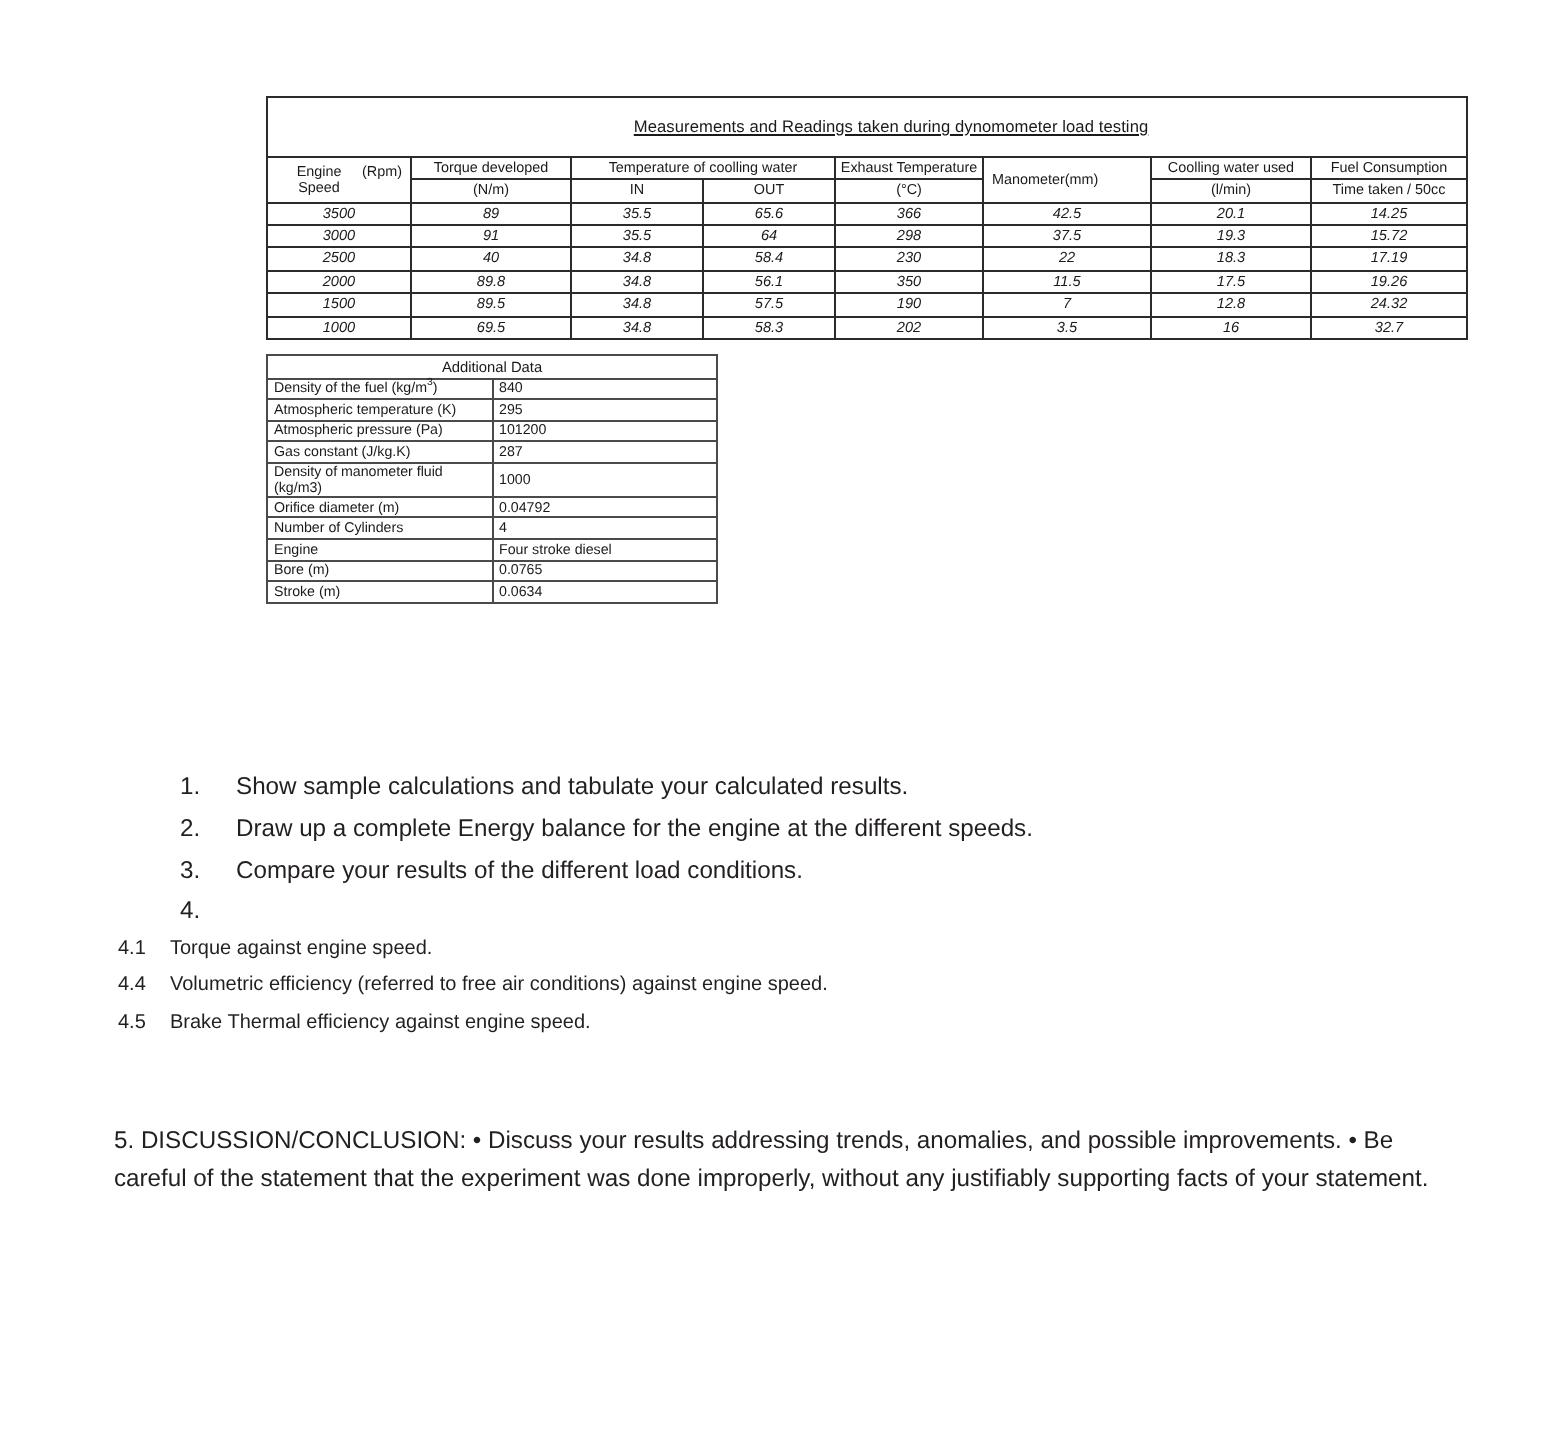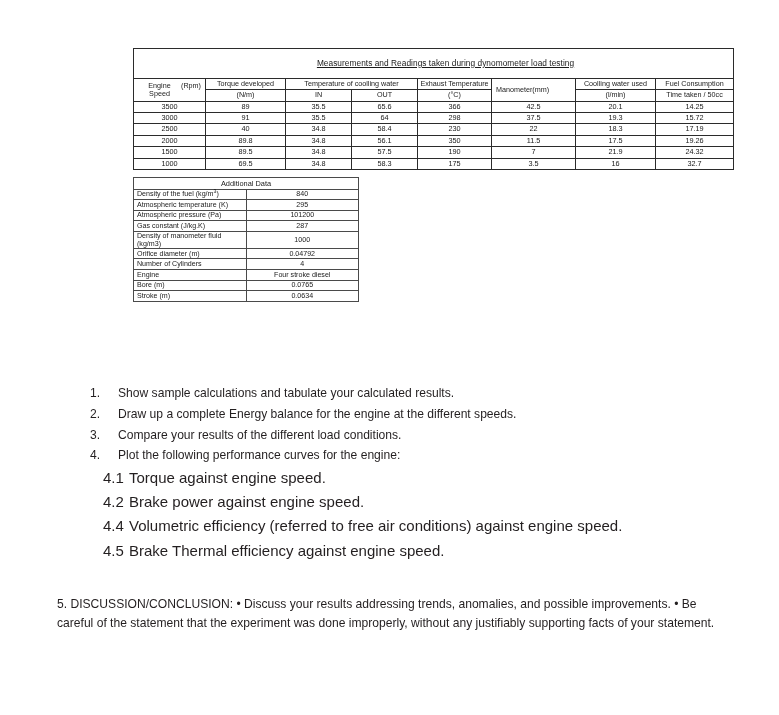--- a/index.html
+++ b/index.html
@@ -64,20 +64,21 @@
     height: 22px !important;
   }
   .hdr-spread {
     display: flex;
     justify-content: flex-start;
     padding: 0 2px;
   }
   .datarow td {
     height: 11px !important;
     font-size: 7.3px;
+    font-style: italic;
   }
 
   
   #extra-table-wrap {
     position: absolute;
     left: 133px;
     top: 177px;
     width: 226px;
   }
   table.extra {
@@ -93,21 +94,21 @@
     box-sizing: border-box;
     padding: 0 3px;
     vertical-align: middle;
     color: #1a1a1a;
     margin-left: 48px;
   }
   table.extra td.lbl {
     text-align: left;
   }
   table.extra td.val {
-    text-align: center;
+    text-align: left;
     width: 78px;
   }
   table.extra td.extra-title {
     text-align: center;
     height: 11.5px;
     font-size: 7.4px;
   }
   sup {
     font-size: 5.2px;
     vertical-align: super;
@@ -133,37 +134,36 @@
     text-align: left;
     padding-left: 90px;
     box-sizing: content-box;
     flex: 0 0 auto;
   }
   .task-txt {
     flex: 1 1 auto;
   }
   .sub-line {
     margin-bottom: 6.5px;
-    padding-left: 103px;
+    padding-left: 59px;
     line-height: 1.18;
-    font-size: 15px;
+    font-size: 10px;
   }
   .sub-num {
     display: inline-block;
     width: 26px;
   }
   #discussion {
     position: absolute;
     left: 57px;
     top: 561px;
     width: 660px;
     font-size: 12.1px;
     line-height: 1.58;
     color: #231f20;
-    margin-top: 34px;
   }
 </style>
 </head>
 <body>
 
 <div id="main-table-wrap">
   <table class="grid">
     <colgroup>
       <col style="width:72px">
       <col style="width:80px">
@@ -247,29 +247,29 @@
         <td>17.5</td>
         <td>19.26</td>
       </tr>
       <tr class="datarow">
         <td>1500</td>
         <td>89.5</td>
         <td>34.8</td>
         <td>57.5</td>
         <td>190</td>
         <td>7</td>
-        <td>21.9</td>
+        <td>12.8</td>
         <td>24.32</td>
       </tr>
       <tr class="datarow">
         <td>1000</td>
         <td>69.5</td>
         <td>34.8</td>
         <td>58.3</td>
-        <td>175</td>
+        <td>202</td>
         <td>3.5</td>
         <td>16</td>
         <td>32.7</td>
       </tr>
     </tbody>
   </table>
 </div>
 
 <div id="extra-table-wrap">
   <table class="extra">
@@ -329,30 +329,26 @@
   <div class="task-line">
     <span class="task-num">2.</span>
     <span class="task-txt">Draw up a complete Energy balance for the engine at the different speeds.</span>
   </div>
   <div class="task-line">
     <span class="task-num">3.</span>
     <span class="task-txt">Compare your results of the different load conditions.</span>
   </div>
   <div class="task-line">
     <span class="task-num">4.</span>
-    <span class="task-txt">Plot the following performance curves for the engine:</span>
   </div>
 
   <div class="sub-line">
     <span class="sub-num">4.1</span><span>Torque against engine speed.</span>
   </div>
   <div class="sub-line">
-    <span class="sub-num">4.2</span><span>Brake power against engine speed.</span>
-  </div>
-  <div class="sub-line">
     <span class="sub-num">4.4</span><span>Volumetric efficiency (referred to free air conditions) against engine speed.</span>
   </div>
   <div class="sub-line">
     <span class="sub-num">4.5</span><span>Brake Thermal efficiency against engine speed.</span>
   </div>
 </div>
 
 <div id="discussion">5. DISCUSSION/CONCLUSION: • Discuss your results addressing trends, anomalies, and possible improvements. • Be careful of the statement that the experiment was done improperly, without any justifiably supporting facts of your statement.</div>
 
 </body></html>

